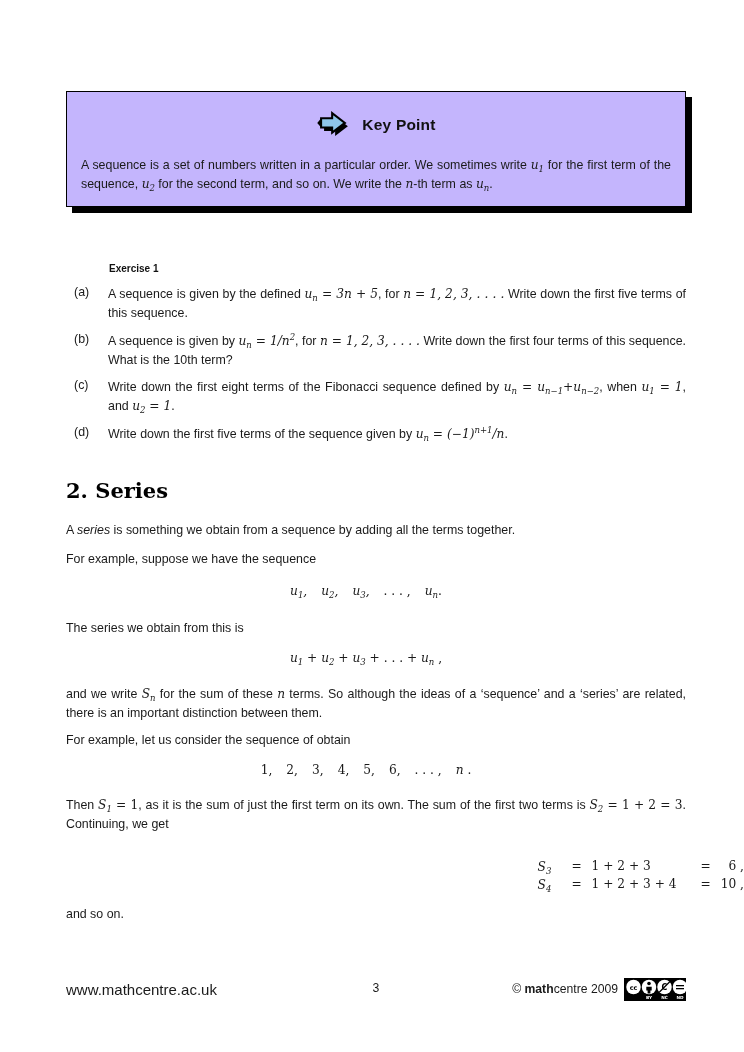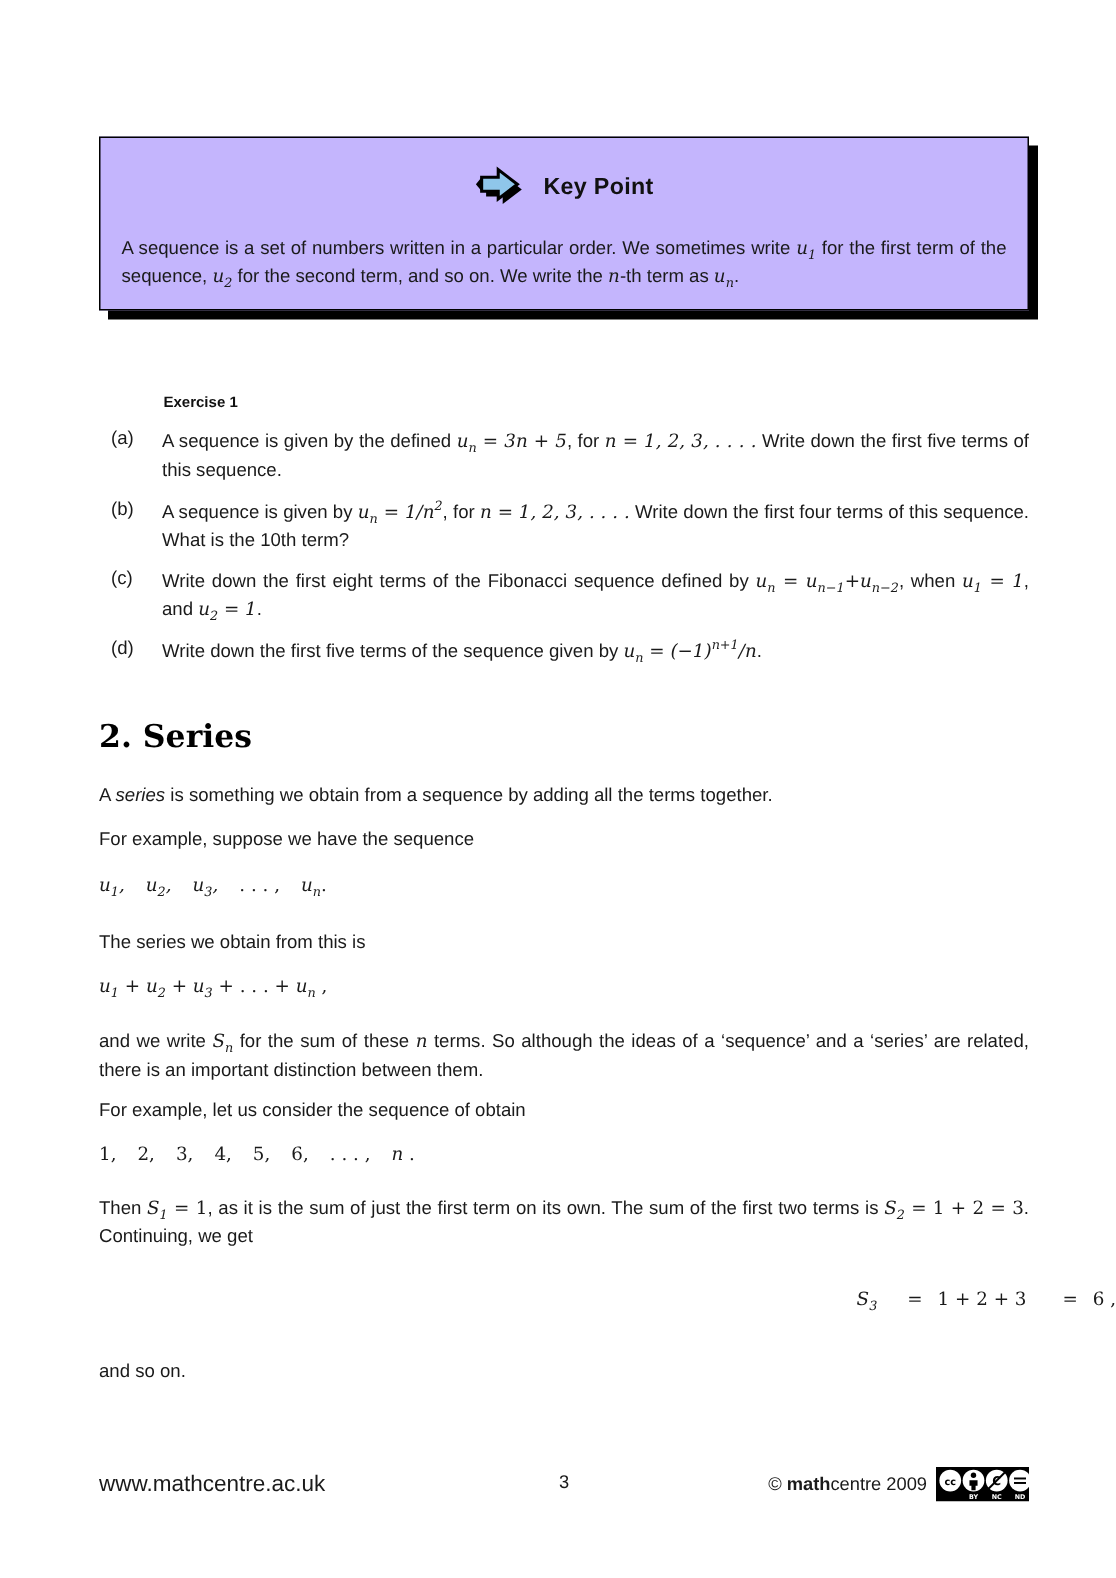--- a/index.html
+++ b/index.html
@@ -142,22 +142,23 @@
   .para {
     position: absolute;
     left: 66px;
     width: 620px;
     font-size: 12.4px;
     line-height: 1.55;
     text-align: justify;
   }
   .display-eq {
     position: absolute;
-    left: 66px;
-    width: 620px;
+    left: 56px;
+    width: 620px;
+    text-align: center;
     font-family: "DejaVu Serif", "Liberation Serif", serif;
     font-size: 13px;
   }
   .display-eq .sp { display: inline-block; width: 7px; }
 
   
   .align-block {
     position: absolute;
     left: 0px;
     width: 744px;
@@ -302,20 +303,27 @@
   <div class="align-block" style="top:857px;">
     <table class="align-tbl">
       <tbody>
           <tr>
         <td class="col-lhs"><span class="m"><span>S</span><sub>3</sub></span></td>
         <td class="col-eq mn">=</td>
         <td class="col-mid mn">1 + 2 + 3</td>
         <td class="col-eq2 mn">=</td>
         <td class="col-rhs mn">6 ,</td>
       </tr>
+      <tr>
+        <td class="col-lhs"><span class="m"><span>S</span><sub>4</sub></span></td>
+        <td class="col-eq mn">=</td>
+        <td class="col-mid mn">1 + 2 + 3 + 4</td>
+        <td class="col-eq2 mn">=</td>
+        <td class="col-rhs mn">10 ,</td>
+      </tr>
     </tbody>
       </table>
   </div>
 
   <div class="para" style="top:905px;">and so on.</div>
 
   <div class="footer">
     <div class="footer-url">www.mathcentre.ac.uk</div>
     <div class="footer-page">3</div>
     <div class="footer-right">

